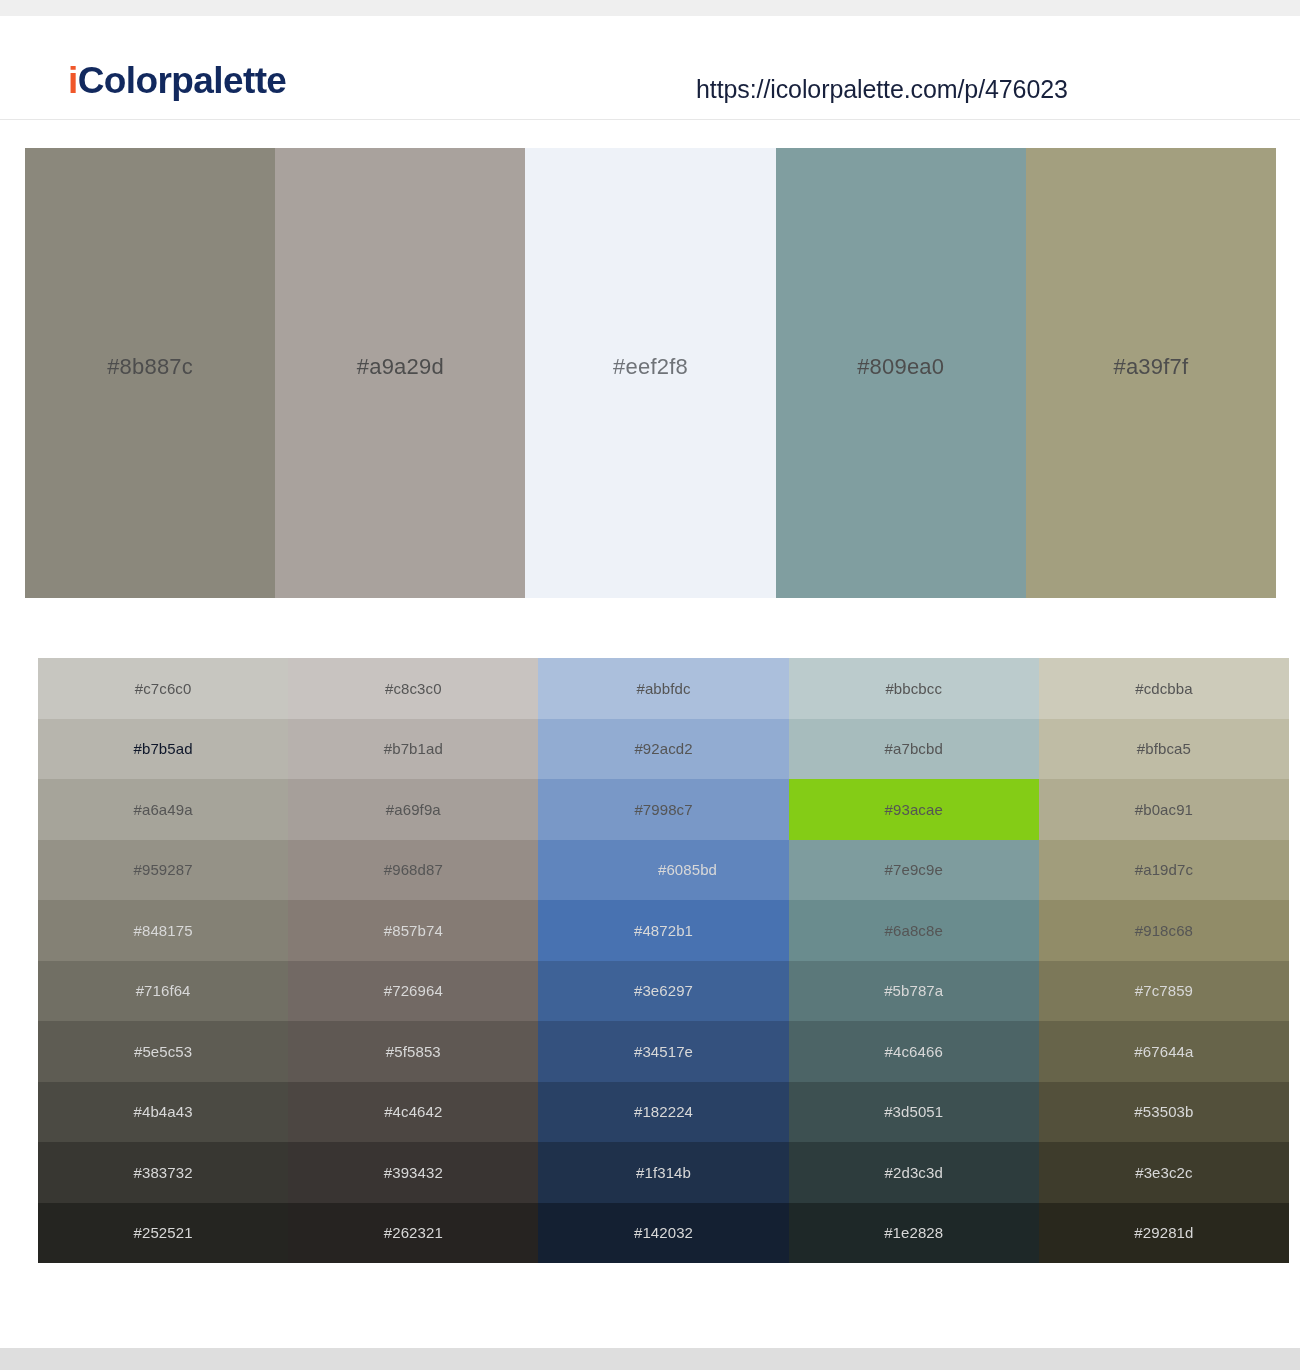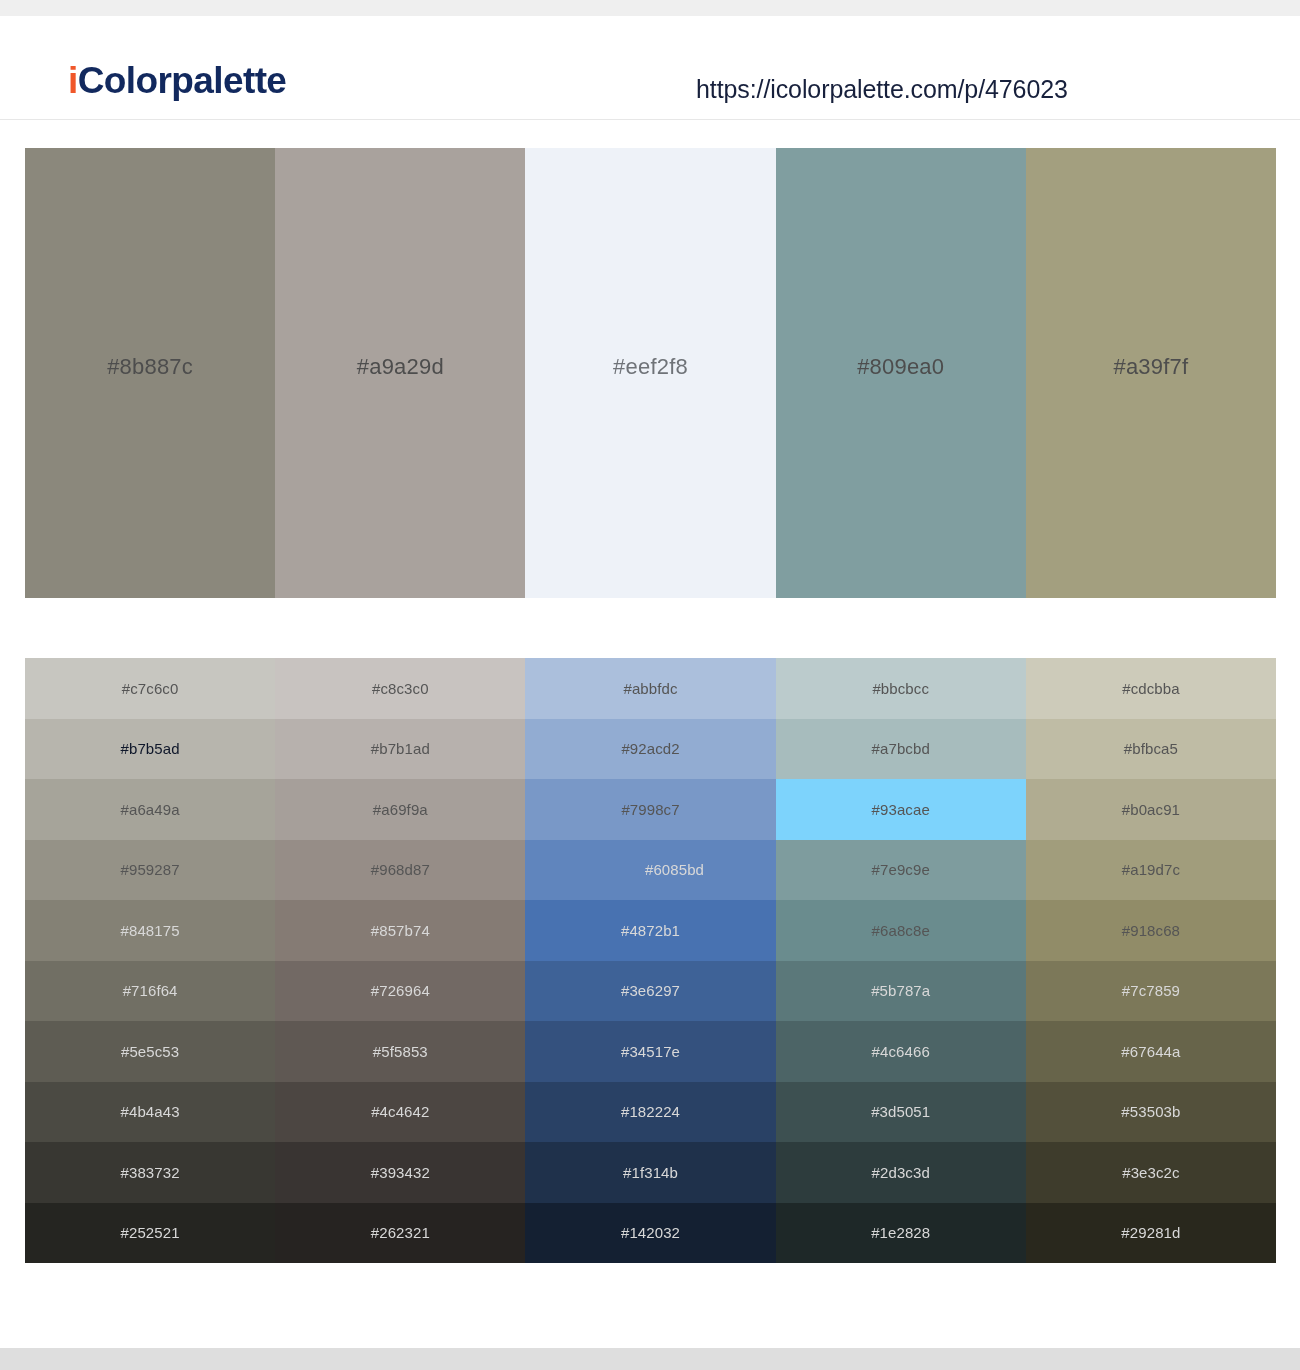--- a/index.html
+++ b/index.html
@@ -77,21 +77,21 @@
     font-size: 22px;
     letter-spacing: 0.2px;
     line-height: 1;
     position: relative;
     top: -6px;
   }
 
   
   .shades {
     position: absolute;
-    left: 25px;
+    left: 38px;
     top: 658px;
     width: 1251px;
     height: 605px;
     display: flex;
   }
   .shade-col {
     flex: 1 1 0;
     display: flex;
     flex-direction: column;
   }
@@ -246,21 +246,21 @@
           <span class="hexlabel" style="color: rgb(216, 216, 216);">#142032</span>
         </div>
       </div>
       <div class="shade-col">
         <div class="shade-cell" style="background: rgb(187, 203, 204);">
           <span class="hexlabel" style="color: rgb(85, 85, 85);">#bbcbcc</span>
         </div>
         <div class="shade-cell" style="background: rgb(167, 188, 189);">
           <span class="hexlabel" style="color: rgb(85, 85, 85);">#a7bcbd</span>
         </div>
-        <div class="shade-cell" style="background: #7dd3fc;">
+        <div class="shade-cell" style="background: #84cc16;">
           <span class="hexlabel" style="color: rgb(85, 85, 85);">#93acae</span>
         </div>
         <div class="shade-cell" style="background: rgb(126, 156, 158);">
           <span class="hexlabel" style="color: rgb(85, 85, 85);">#7e9c9e</span>
         </div>
         <div class="shade-cell" style="background: rgb(106, 140, 142);">
           <span class="hexlabel" style="color: rgb(85, 85, 85);">#6a8c8e</span>
         </div>
         <div class="shade-cell" style="background: rgb(91, 120, 122);">
           <span class="hexlabel" style="color: rgb(216, 216, 216);">#5b787a</span>

